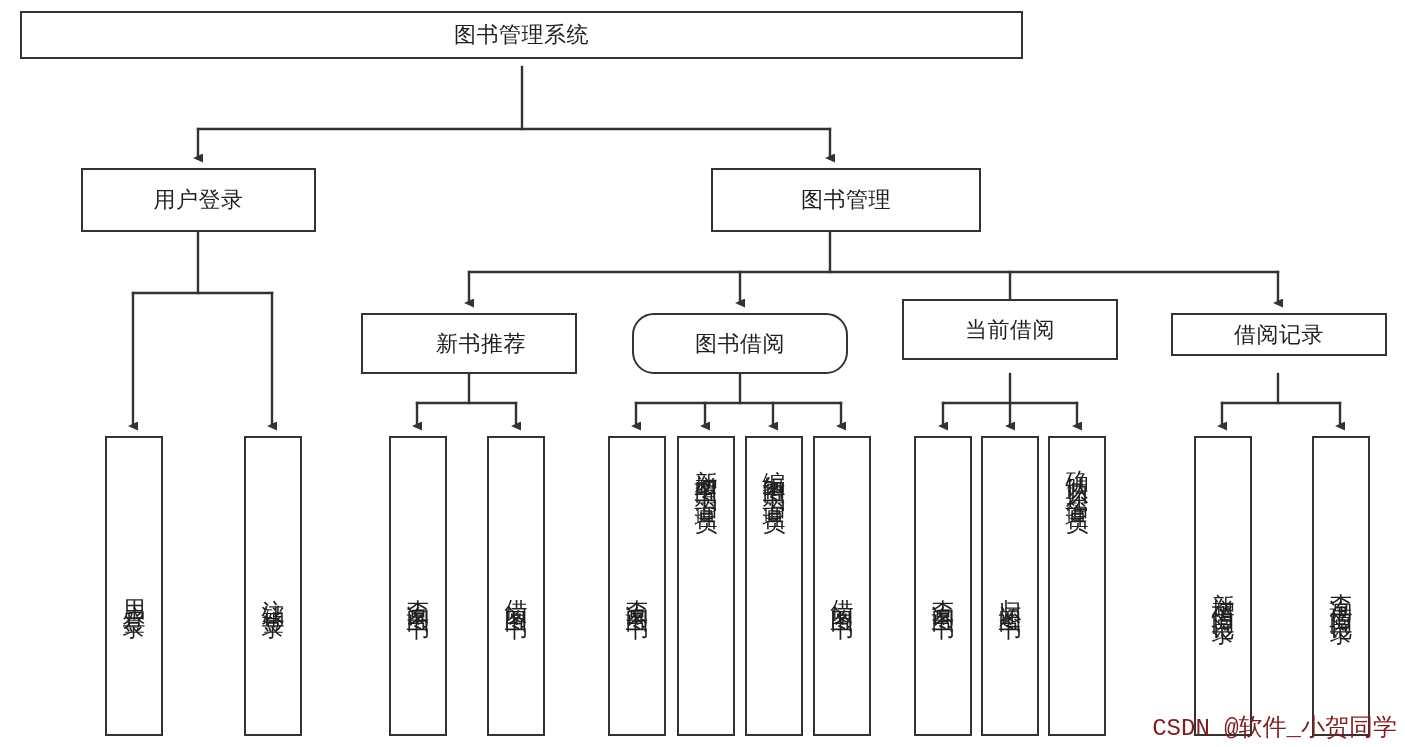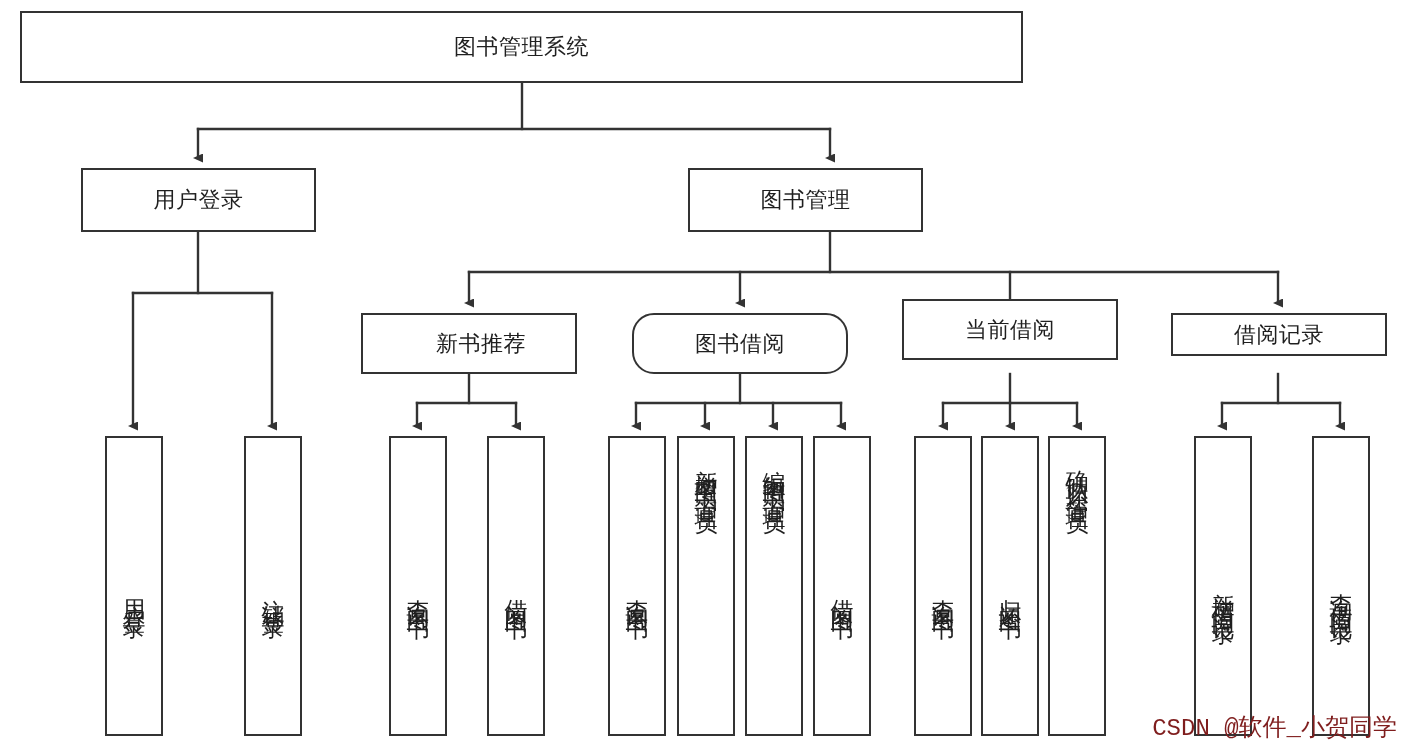--- a/index.html
+++ b/index.html
@@ -117,28 +117,28 @@
       <path d="M1010,403 L1010,426" marker-end="url(#arrow)"></path>
       <path d="M1077,403 L1077,426" marker-end="url(#arrow)"></path>
 
       <path d="M1278,374 L1278,403"></path>
       <path d="M1222,403 L1340,403"></path>
       <path d="M1222,403 L1222,426" marker-end="url(#arrow)"></path>
       <path d="M1340,403 L1340,426" marker-end="url(#arrow)"></path>
     </g>
   </svg>
 
-  <div class="node horiz" style="left:20px;top:11px;width:1003px;height:72px;">
+  <div class="node horiz" style="left:20px;top:11px;width:1003px;height:48px;">
     <span class="label">图书管理系统</span>
   </div>
 
   <div class="node horiz" style="left:81px;top:168px;width:235px;height:64px;">
     <span class="label">用户登录</span>
   </div>
-  <div class="node horiz" style="left:688px;top:168px;width:235px;height:64px;">
+  <div class="node horiz" style="left:711px;top:168px;width:270px;height:64px;">
     <span class="label">图书管理</span>
   </div>
 
   <div class="node horiz" style="left:361px;top:313px;width:216px;height:61px;padding-left:24px;">
     <span class="label">新书推荐</span>
   </div>
   <div class="node horiz" style="left:632px;top:313px;width:216px;height:61px;border-radius:22px;">
     <span class="label">图书借阅</span>
   </div>
   <div class="node horiz" style="left:902px;top:299px;width:216px;height:61px;">

